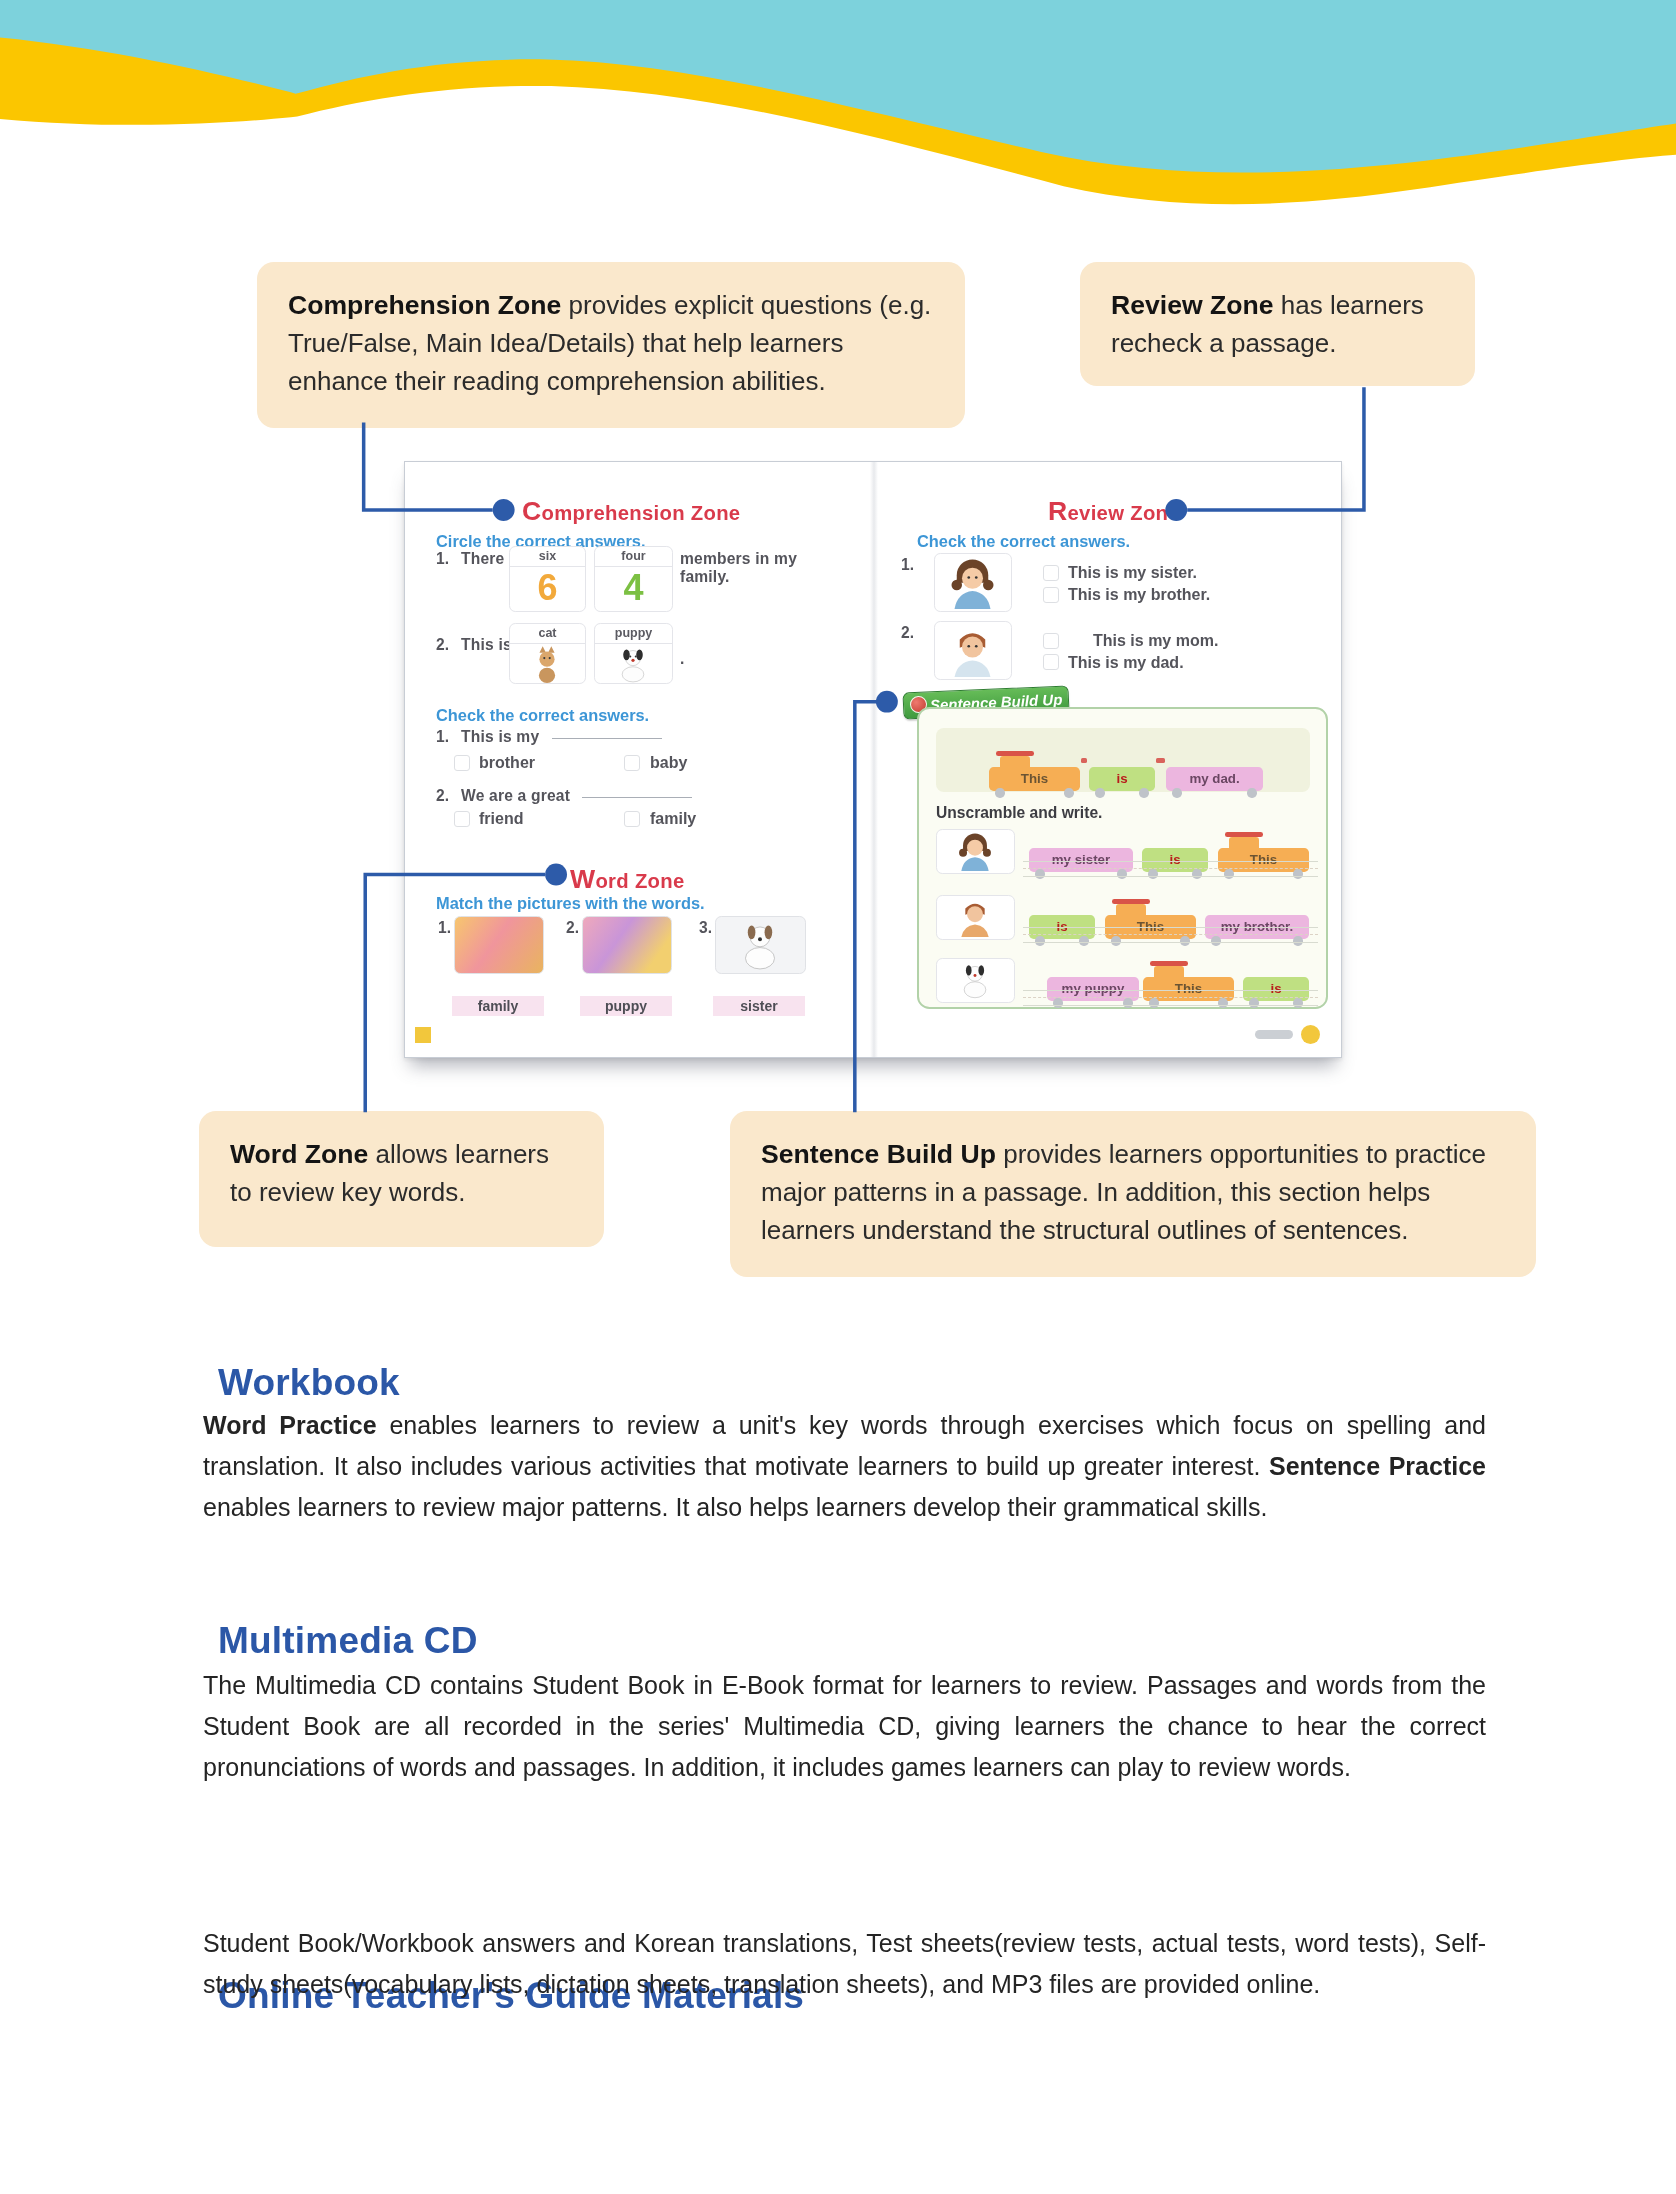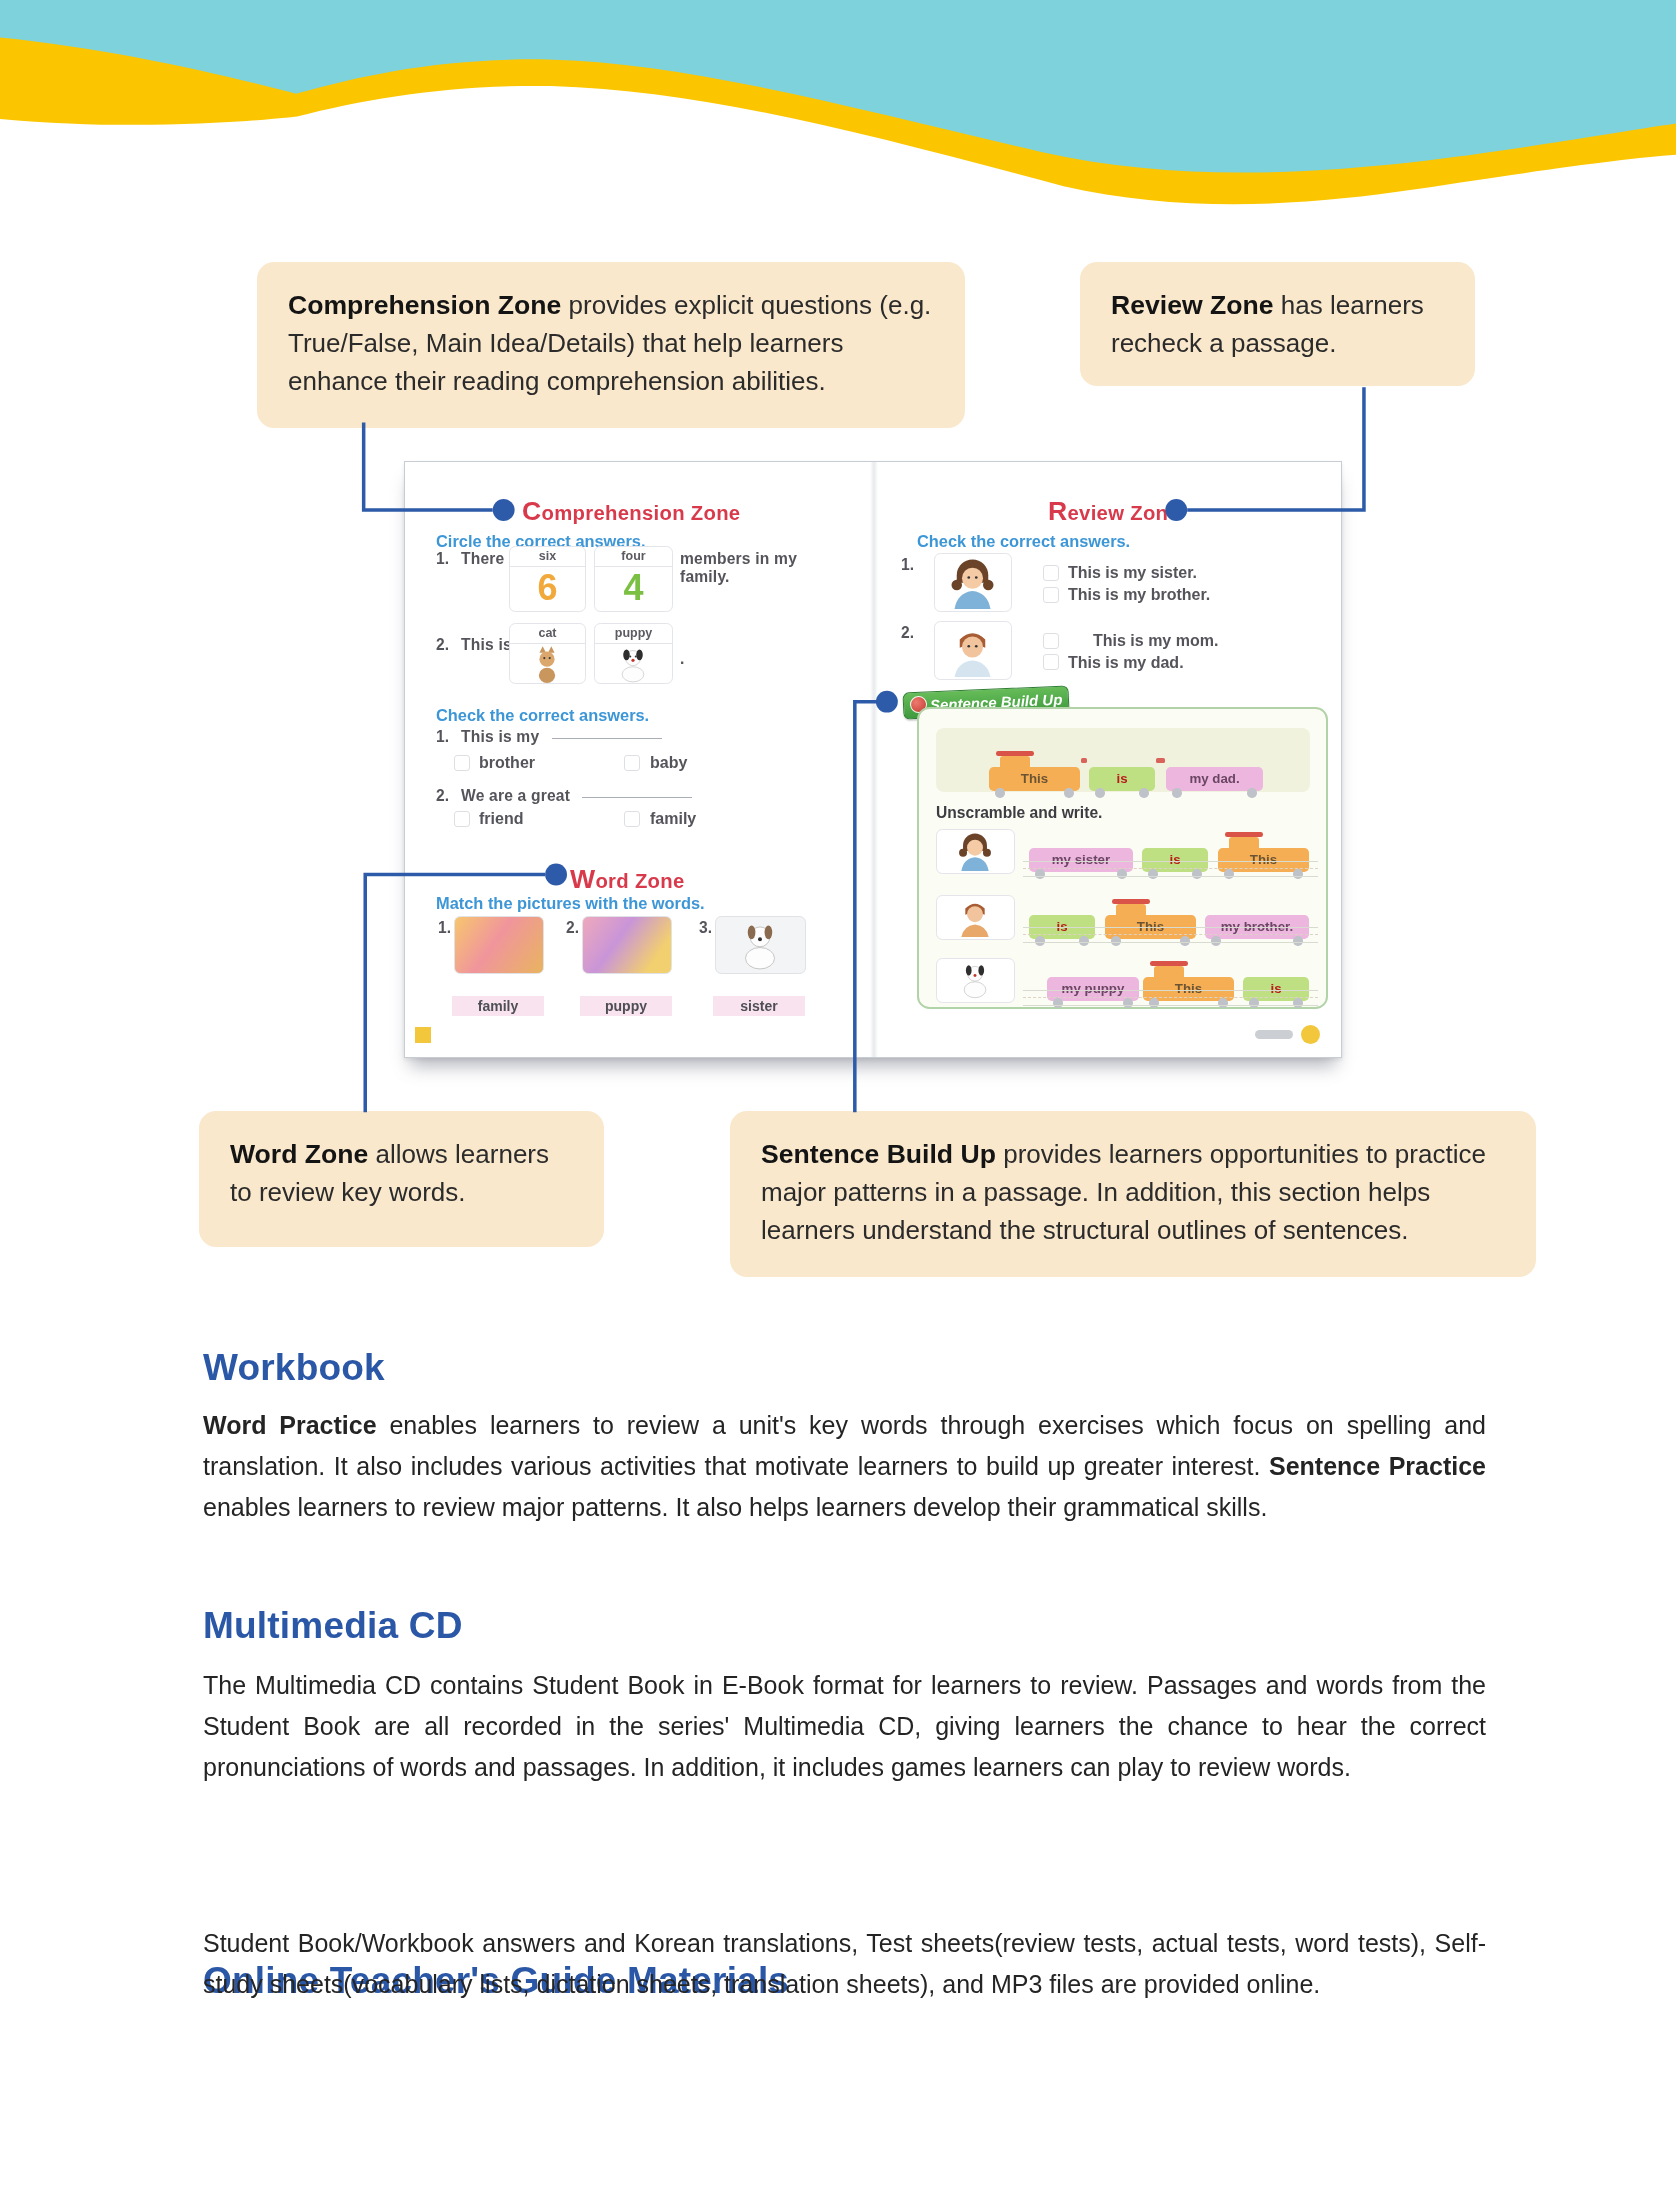--- a/index.html
+++ b/index.html
@@ -6,21 +6,21 @@
   .page{position:relative;width:1676px;height:2194px;background:#fff;overflow:hidden;
         font-family:"Liberation Sans","DejaVu Sans",sans-serif;color:#242424;}
   .abs{position:absolute;}
   
   .wave-svg{position:absolute;left:0;top:0;width:1676px;height:219px;display:block;}
   
   .callout{position:absolute;background:var(--c-cream,#FAE8CC);border-radius:17px;
            padding:23.5px 31px;box-sizing:border-box;font-size:26px;line-height:38px;color:#2b2b2b;}
   .callout .ct{font-weight:bold;color:#141414;font-size:26.6px;}
   
-  .sec-h{position:absolute;left:203px;margin:0;font-size:37px;font-weight:bold;
+  .sec-h{position:absolute;left:203px;margin:15px;font-size:37px;font-weight:bold;
          color:var(--c-blue-heading,#2B57A7);letter-spacing:0.2px;}
   .sec-p{position:absolute;left:203px;width:1283px;margin:0;font-size:25px;line-height:41px;
          text-align:justify;color:#242424;}
   .sec-p .b{font-weight:bold;}
   
   .conn-svg{position:absolute;left:0;top:0;width:1676px;height:2194px;pointer-events:none;z-index:6;}
   
   .book{position:absolute;left:404px;top:461px;width:936px;height:595px;background:#fff;
         border:0.8px solid #C8CDD5;z-index:2;
         box-shadow:0 14px 17px -6.3px rgba(90,95,110,.45),0 1.6px 3.9px rgba(0,0,0,.08);}

